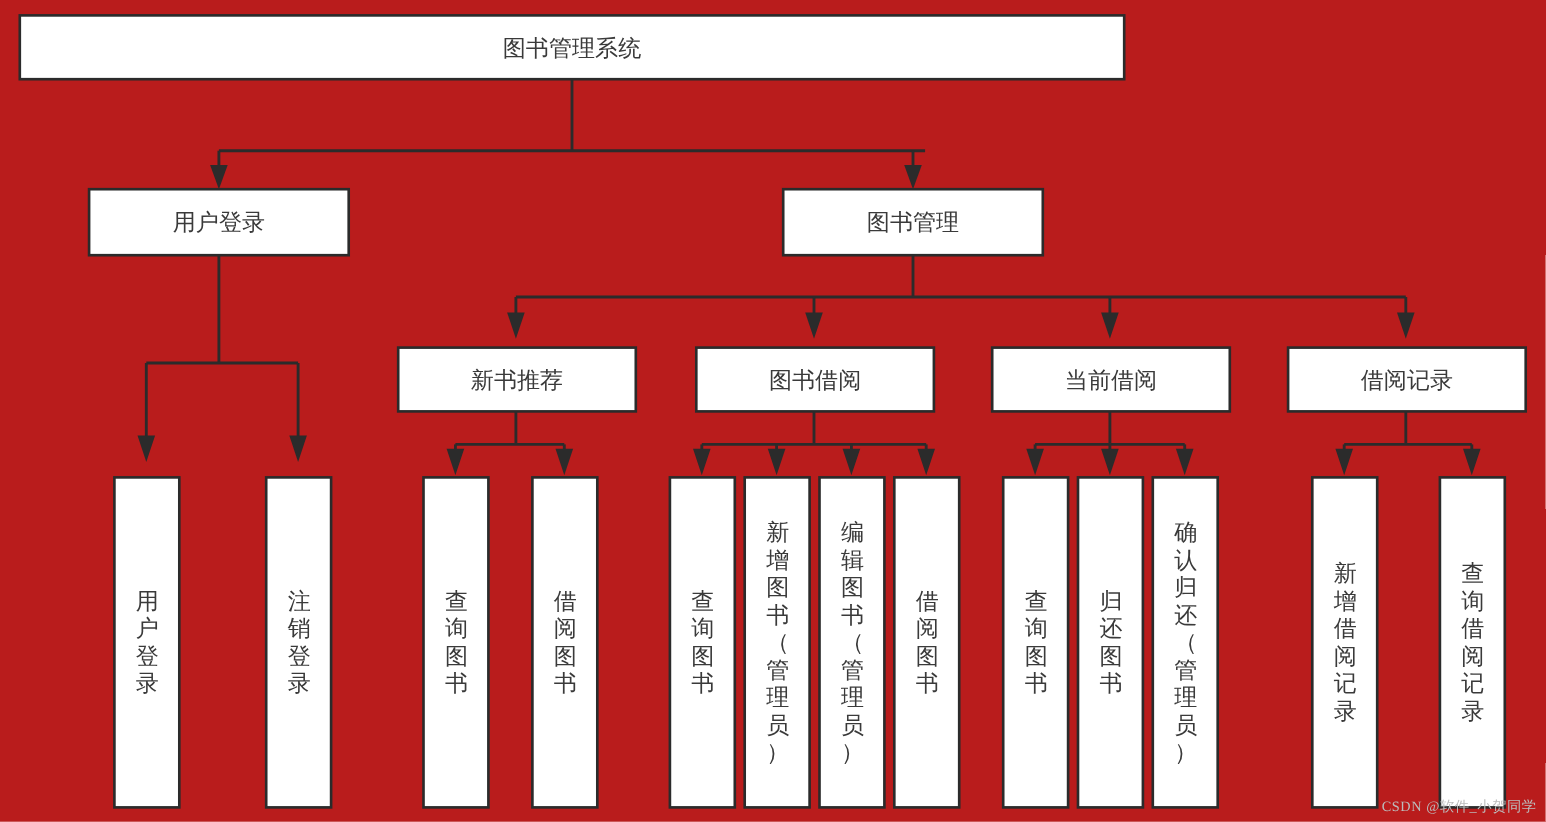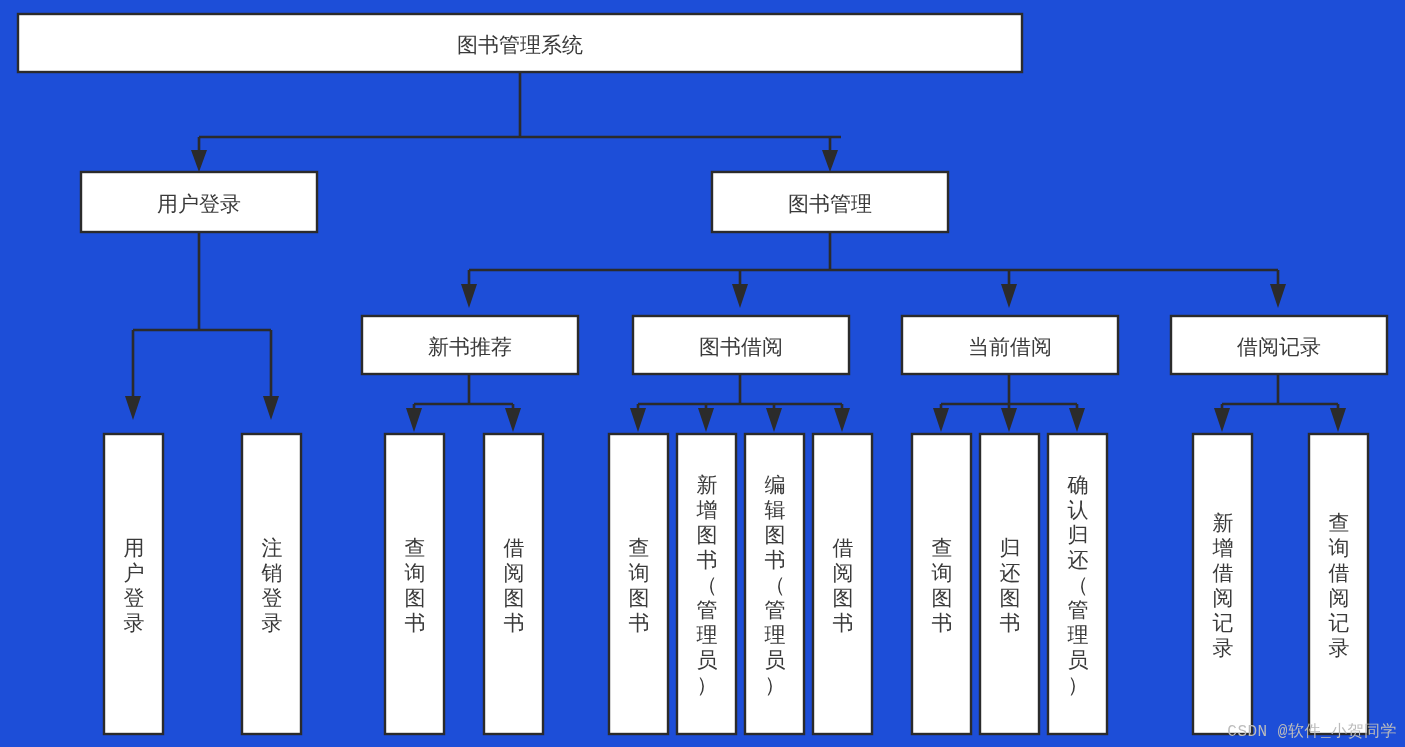--- a/index.html
+++ b/index.html
@@ -11,21 +11,21 @@
   body {
     width: 1405px;
     height: 747px;
     overflow: hidden;
     font-family: "Liberation Sans", "DejaVu Sans", sans-serif;
   }
   #diagram-root {
     position: relative;
     width: 1405px;
     height: 747px;
-    background: #1d4ed8;
+    background: #b91c1c;
   }
   svg#flowchart {
     position: absolute;
     left: 0;
     top: 0;
     width: 1405px;
     height: 747px;
     display: block;
   }
   .node-box {
@@ -55,22 +55,22 @@
     font-family: "Liberation Sans", "DejaVu Sans", sans-serif;
     font-size: 21px;
     fill: #3a3a3a;
     text-anchor: middle;
     dominant-baseline: central;
   }
   .watermark-text {
     position: absolute;
     right: 8px;
     bottom: 5px;
-    font-family: Liberation Mono, monospace;
-    font-size: 16px;
+    font-family: Liberation Serif, serif;
+    font-size: 13px;
     color: #bcbcbc;
     letter-spacing: 0.5px;
     white-space: nowrap;
     user-select: none;
     pointer-events: none;
   }
 </style>
 </head>
 <body>
 

